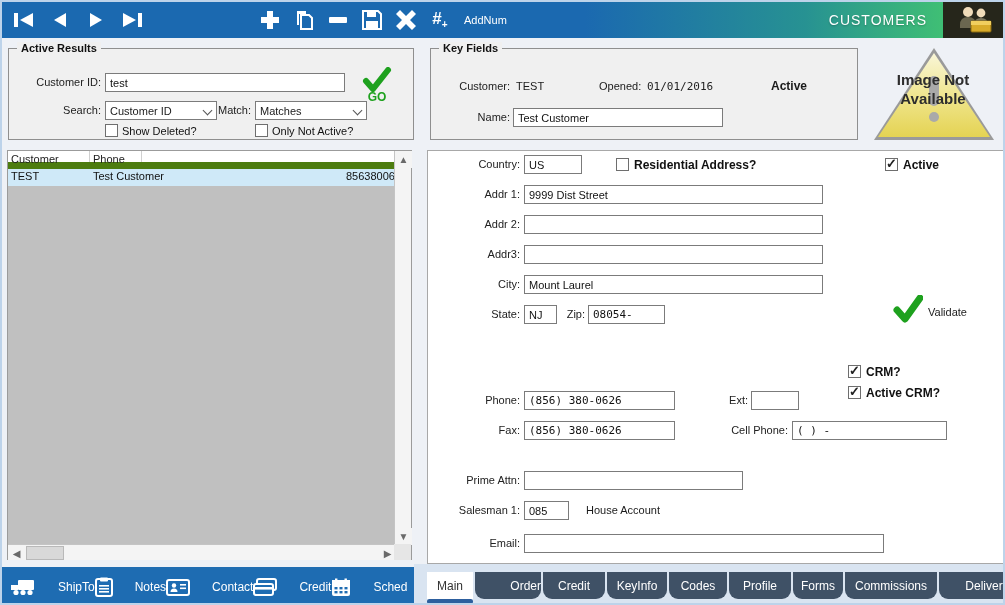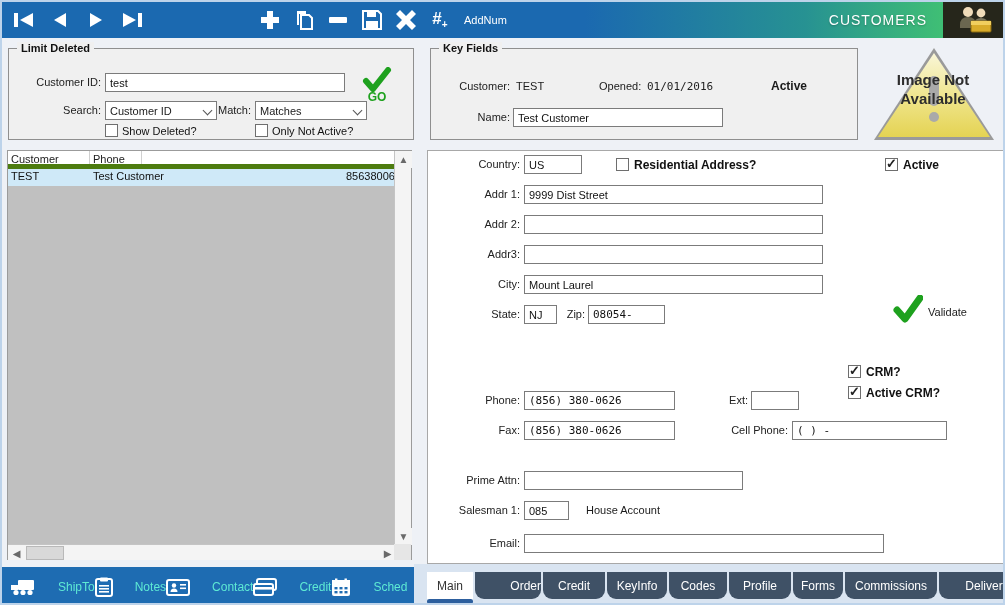--- a/index.html
+++ b/index.html
@@ -44,21 +44,21 @@
     clip-path:polygon(50% 0, 100% 100%, 0 100%); filter:drop-shadow(2px 2px 2px rgba(0,0,0,.25)); }
   .tri-inner { position:absolute; left:16px; top:11px; width:112px; height:84px;
     background:linear-gradient(180deg,#f9f6d8 0%,#efe489 55%,#e4d353 100%); clip-path:polygon(50% 0, 100% 100%, 0 100%); }
   .excl-bar { position:absolute; left:67px; top:34px; width:10px; height:30px; border-radius:5px; background:#a9a9a9; }
   .excl-dot { position:absolute; left:67px; top:70px; width:10px; height:10px; border-radius:50%; background:#a9a9a9; }
   .imgna-text { position:absolute; left:0; top:28px; width:142px; text-align:center; font-weight:bold;
     font-size:15px; color:#2d2d2d; line-height:19px; }
 
   
   .list { position:absolute; left:5px; top:148px; width:405px; height:412px; background:#c0c0c0; border:1px solid #9b9b9b; }
-  .list-head { position:absolute; left:0; top:0; width:387px; height:18px; background:#fff; display:flex; border-bottom:5px solid #4d7c0f; }
+  .list-head { position:absolute; left:0; top:0; width:387px; height:18px; background:#fff; display:flex; border-bottom:7px solid #4d7c0f; }
   .list-head .hc { padding:2px 3px; border-right:1px solid #d0d0d0; color:#222; }
   .list-row { position:absolute; left:0; top:18px; width:387px; height:17px; background:#cfe9f8; display:flex; cursor:pointer; }
   .list-row .rc { padding:1px 3px; overflow:hidden; white-space:nowrap; color:#111; }
   .c1 { width:82px; } .c2 { width:253px; } .c3 { width:52px; }
   .vsb { position:absolute; right:0; top:0; width:17px; height:394px; background:#f4f4f4; border-left:1px solid #c4c4c4; }
   .vsb .arr-up, .vsb .arr-dn { position:absolute; left:0; width:17px; height:17px; color:#6a6a6a; font-size:10px;
     display:flex; align-items:center; justify-content:center; cursor:pointer; background:#f4f4f4; }
   .vsb .arr-up { top:0; } .vsb .arr-dn { bottom:0; }
   .hsb { position:absolute; left:0; bottom:0; width:388px; height:17px; background:#f4f4f4; border-top:1px solid #c4c4c4; }
   .hsb .arr-l, .hsb .arr-r { position:absolute; top:0; width:17px; height:16px; color:#6a6a6a; font-size:10px;
@@ -79,21 +79,21 @@
   .tabstrip { position:absolute; left:412px; top:562px; width:593px; height:43px; background:#d9e4f1; }
   .tabs { position:absolute; left:13px; top:8px; display:flex; gap:2px; }
   .tab { height:27px; background:#3f5166; color:#fff; font-size:12px; display:flex; align-items:center;
     justify-content:center; border-radius:0 0 9px 9px; cursor:pointer; }
   .tab.active { background:#fff; color:#333; position:relative; border-radius:0; }
   .tab.active .underline { position:absolute; left:0; bottom:-5px; width:100%; height:5px; background:#2d5f9e; border-radius:3px; }
 
   
   .botbar { position:absolute; left:0; top:565px; width:412px; height:40px; background:#1e6cb2;
     display:flex; align-items:center; justify-content:space-around; padding:0 8px; }
-  .botbtn { display:flex; align-items:center; gap:22px; color:#5eead4; font-size:12px; cursor:pointer; }
+  .botbtn { display:flex; align-items:center; gap:22px; color:#ffffff; font-size:12px; cursor:pointer; }
 
   .spacer-strip { position:absolute; left:0; top:558px; width:412px; height:7px; background:#eef1f6; }
 </style>
 </head>
 <body>
 
 <div class="window">
 
   <div class="topbar">
     <div class="navgroup">
@@ -164,21 +164,21 @@
         <path d="M5 20 q0 -8 8 -8 q8 0 8 8 v3 h-16 Z" fill="#6b6750"></path>
         <circle cx="26" cy="8" r="4.4" fill="#f0dcba"></circle>
         <path d="M19 20 q0 -7 7 -7 q7 0 7 7 v2 h-14 Z" fill="#7a7660"></path>
         <rect x="16" y="16" width="20" height="11" rx="1" fill="#d9ac2a" stroke="#8a6a10" stroke-width="1"></rect>
         <rect x="16" y="16" width="20" height="4" fill="#f1cf5e"></rect>
       </svg>
     </div>
   </div>
 
   <div class="groupbox" style="left:6px; top:46px; width:406px; height:92px;">
-    <span class="gb-title">Limit Deleted</span>
+    <span class="gb-title">Active Results</span>
     <label class="flabel" style="left:4px; top:24px; width:88px;">Customer ID:</label>
     <div class="tb" style="left:96px; top:24px; width:240px;">test</div>
 
     <div class="gocheck" style="left:350px; top:18px; width:36px;">
       <svg width="30" height="26" viewBox="0 0 30 26" style="display:block;margin:0 auto;">
         <path d="M4 14 L11 22 L26 3" fill="none" stroke="#1ea11e" stroke-width="6" stroke-linecap="round" stroke-linejoin="round"></path>
       </svg>
       <span class="golabel">GO</span>
     </div>
 

